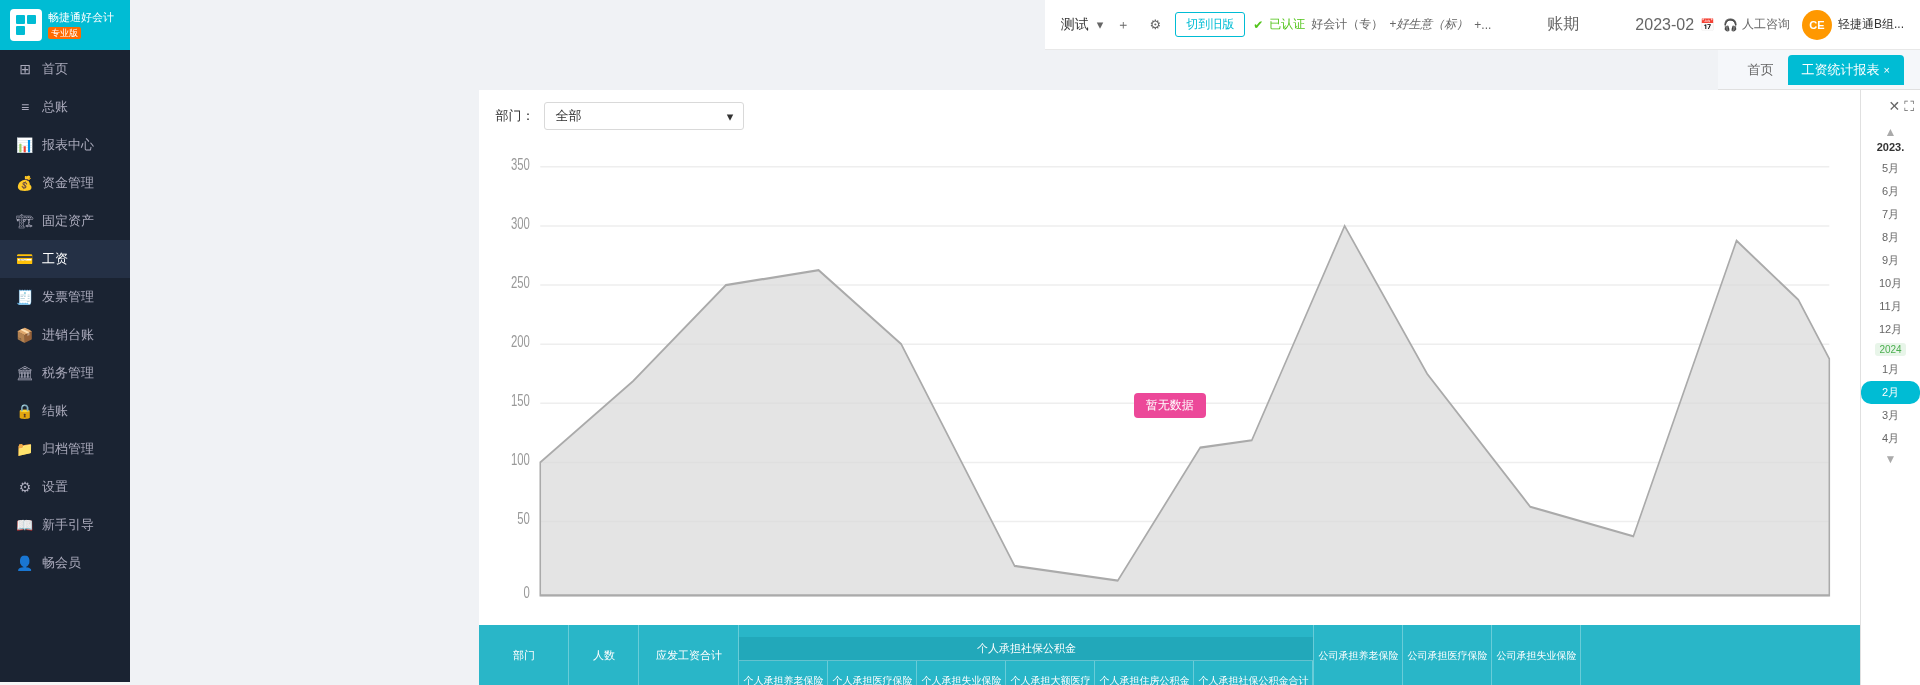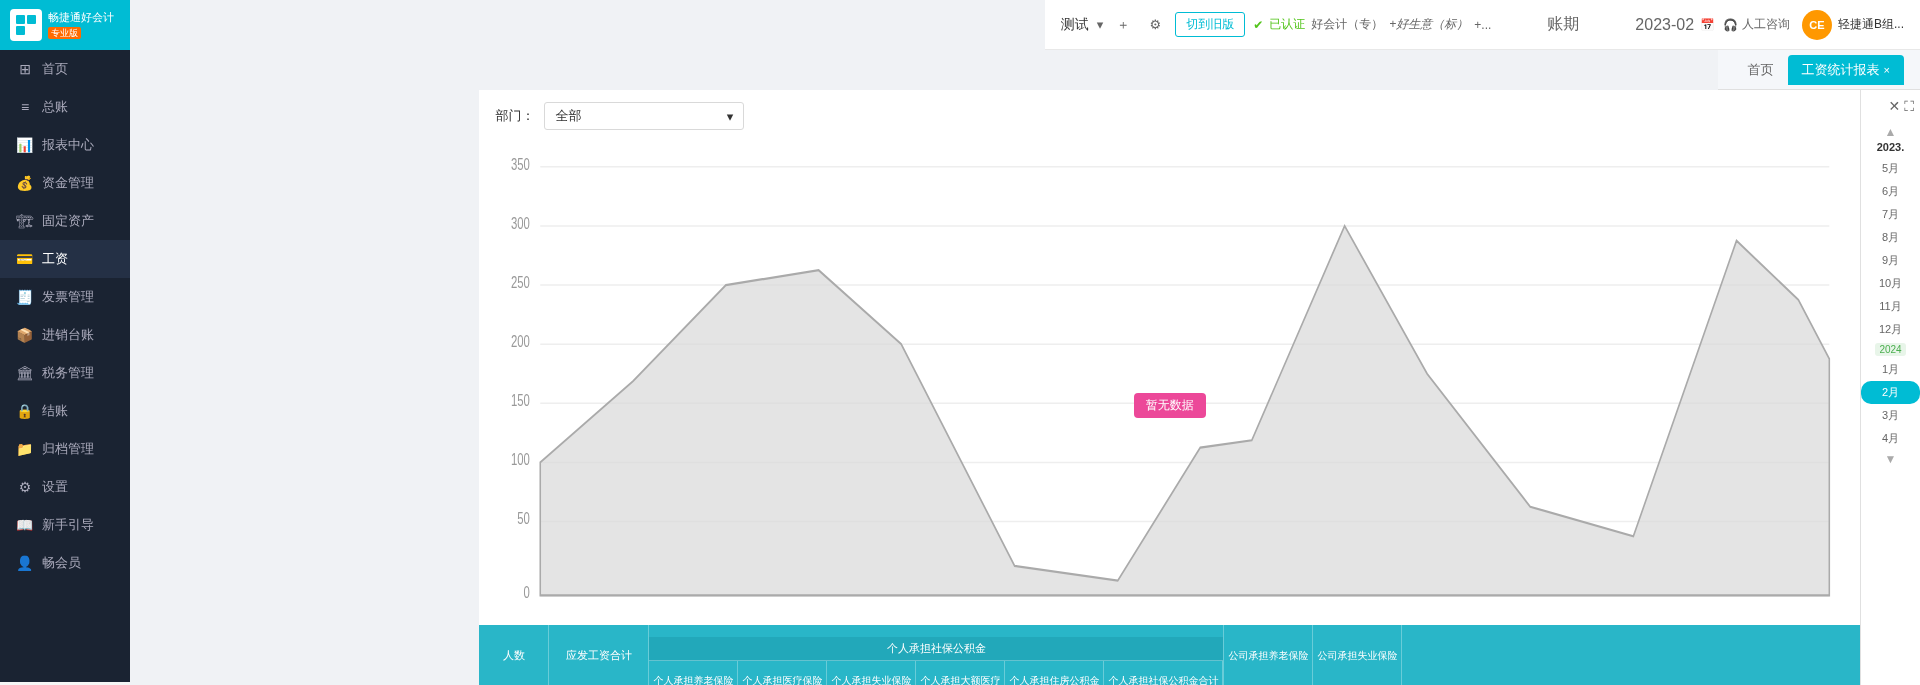--- a/index.html
+++ b/index.html
@@ -457,20 +457,23 @@
           <path d="M40,210 L130,155 L220,90 L310,80 L390,130 L500,280 L600,290 L680,200 L730,195 L820,50 L900,150 L1000,240 L1100,260 L1200,60 L1260,100 L1290,140 L1290,300 L40,300 Z" fill="#d8d8d8" fill-opacity="0.7" stroke="#aaa" stroke-width="1.5"></path>
         </svg>
 
         
         <div class="chart-tooltip">
           <span>暂无数据</span>
         </div>
       </div>
 
       <div class="table-header" style="height:60px; display:flex; width:100%; overflow:hidden;">
+        <div class="th-cell" style="width:90px; flex-shrink:0;">
+          <span>部门</span>
+        </div>
         <div class="th-cell" style="width:70px; flex-shrink:0;">
           <span>人数</span>
         </div>
         <div class="th-cell" style="width:100px; flex-shrink:0; line-height:1.3; font-size:11px;">
           <span>应发工资合计</span>
         </div>
 
         <div style="display:flex; flex-direction:column; border-right:1px solid rgba(255,255,255,0.3);">
           <div class="th-group-title" style="padding:4px 8px; font-size:11px; background:#22a8ba; border-bottom:1px solid rgba(255,255,255,0.3); text-align:center;">
             <span>个人承担社保公积金</span>
@@ -494,20 +497,23 @@
             <div class="th-group-col" style="min-width:90px; font-size:10px; padding:2px 4px; display:flex; align-items:center; justify-content:center; text-align:center;">
               <span>个人承担社保公积金合计</span>
             </div>
           </div>
         </div>
 
         <div class="th-cell" style="min-width:80px; font-size:10px; line-height:1.3;">
           <span>公司承担养老保险</span>
         </div>
         <div class="th-cell" style="min-width:80px; font-size:10px; line-height:1.3;">
+          <span>公司承担医疗保险</span>
+        </div>
+        <div class="th-cell" style="min-width:80px; font-size:10px; line-height:1.3;">
           <span>公司承担失业保险</span>
         </div>
       </div>
     </div>
 
     <div class="right-panel">
       <div class="panel-close-row">
         <span class="panel-btn">✕</span>
         <span class="panel-btn">⛶</span>
       </div>

